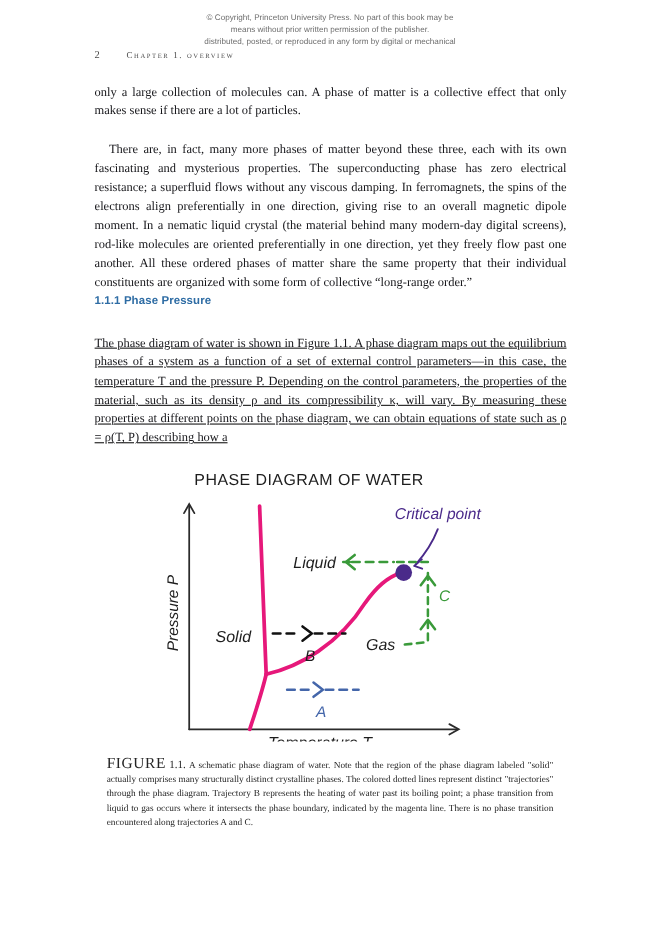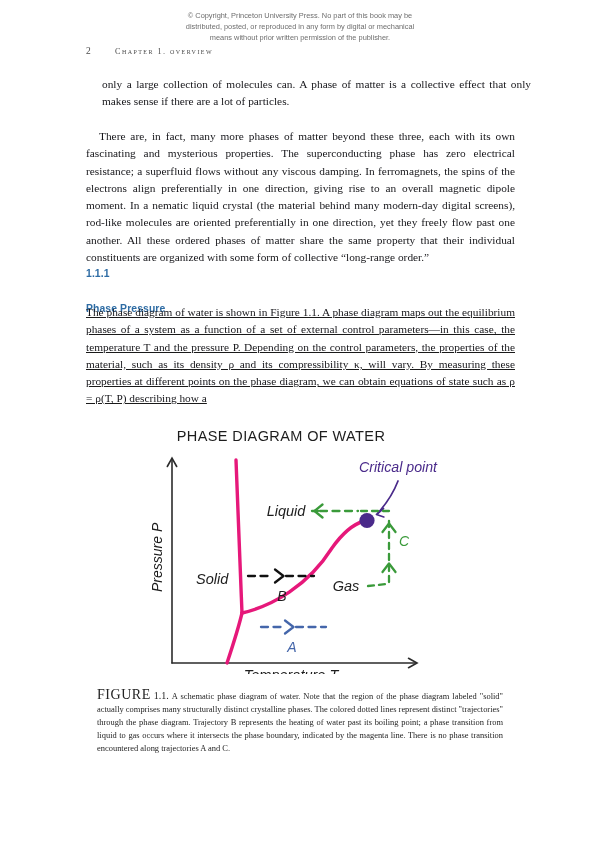--- a/index.html
+++ b/index.html
@@ -82,28 +82,27 @@
   #para3 { top: 296px; }
 
   .body-col.abs { position: absolute; }
 
   
   .sec-head {
     position: absolute;
     left: 86px;
     top: 268px;
     display: flex;
-    align-items: flex-start;
-    gap: 24px;
+    align-items: flex-end;
+    gap: 3px;
     font-family: "Liberation Sans", sans-serif;
     font-weight: bold;
     font-size: 10.4px;
     color: #2e6ca4;
     letter-spacing: .1px;
-    flex-direction: column;
   }
 
   
   .figure {
     position: absolute;
     left: 86px;
     top: 424px;
     width: 429px;
     height: 250px;
   }
@@ -139,30 +138,30 @@
     color: #6d6d6d;
   }
 </style>
 </head>
 <body>
 
 <div class="page">
 
   <div class="copyright">
     <div>© Copyright, Princeton University Press. No part of this book may be</div>
+    <div>means without prior written permission of the publisher.</div>
     <div>distributed, posted, or reproduced in any form by digital or mechanical</div>
-    <div>means without prior written permission of the publisher.</div>
   </div>
 
   <div class="runhead">
     <span class="folio">2</span>
     <span class="chaptitle">CHAPTER 1. OVERVIEW</span>
   </div>
 
-  <div class="body-col abs" id="para1" style="top:76px;margin-left:16px;">
+  <div class="body-col abs" id="para1" style="top:76px;">
     <p class="para">only a large collection of molecules can. A phase of matter is a collective effect that only makes sense if there are a lot of particles.</p>
   </div>
 
   <div class="body-col abs" id="para2" style="top:128px;">
     <p class="para indent">There are, in fact, many more phases of matter beyond these three, each with its own fascinating and mysterious properties. The superconducting phase has zero electrical resistance; a superfluid flows without any viscous damping. In ferromagnets, the spins of the electrons align preferentially in one direction, giving rise to an overall magnetic dipole moment. In a nematic liquid crystal (the material behind many modern-day digital screens), rod-like molecules are oriented preferentially in one direction, yet they freely flow past one another. All these ordered phases of matter share the same property that their individual constituents are organized with some form of collective “long-range order.”</p>
   </div>
 
   <div class="sec-head">
     <span>1.1.1</span>
     <span>Phase Pressure</span>

